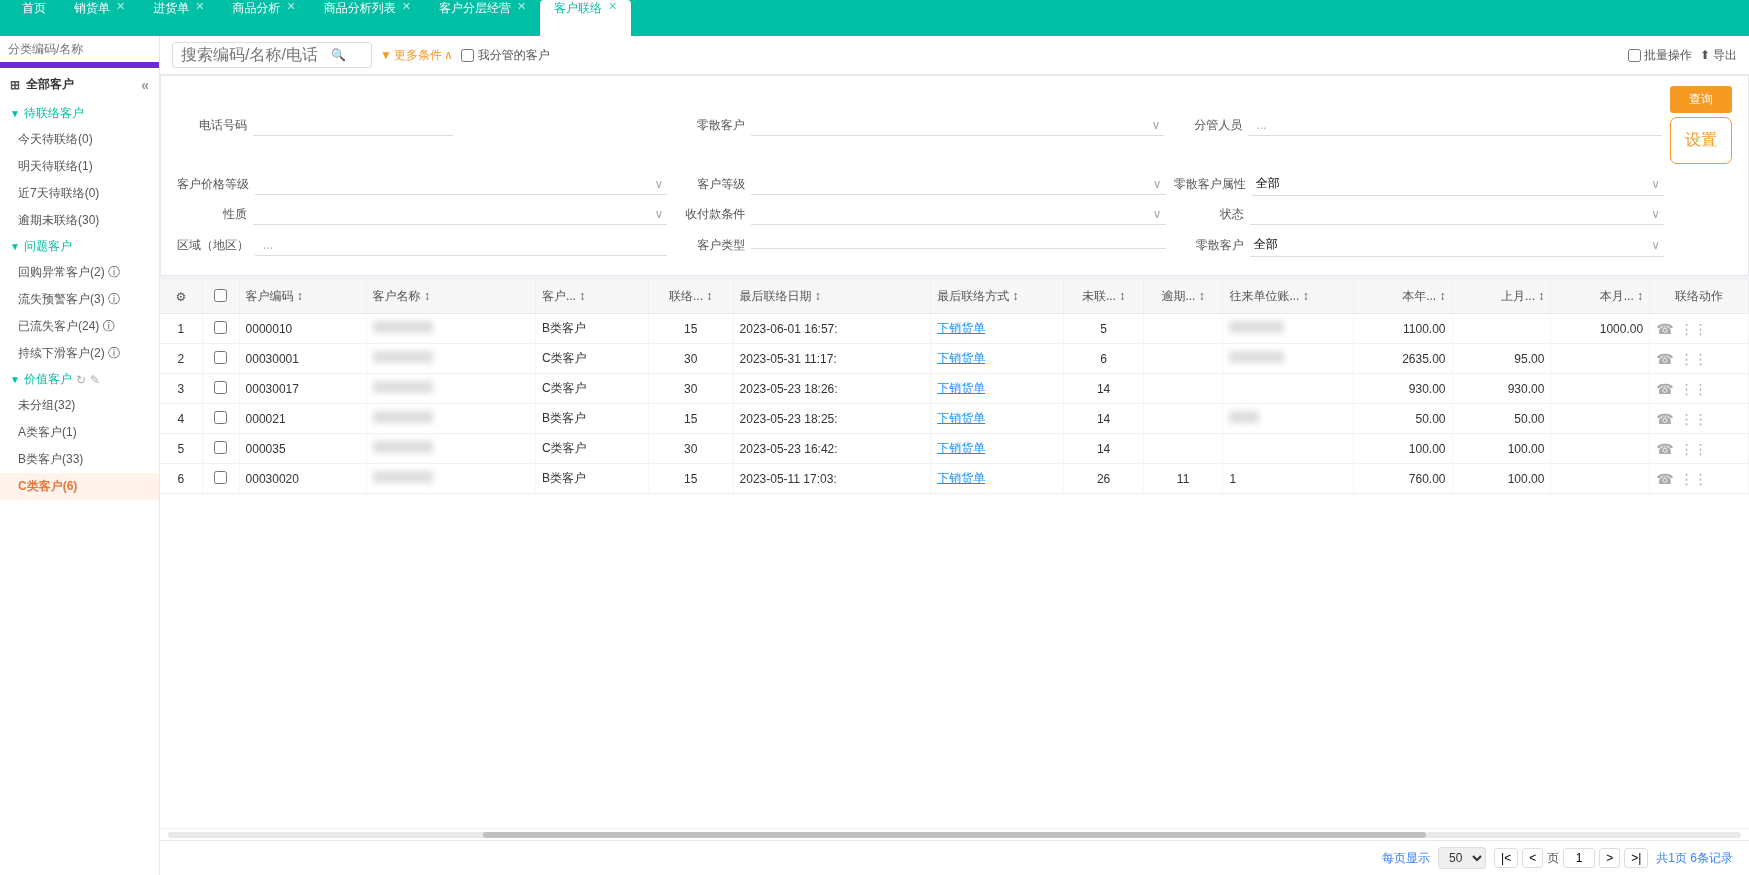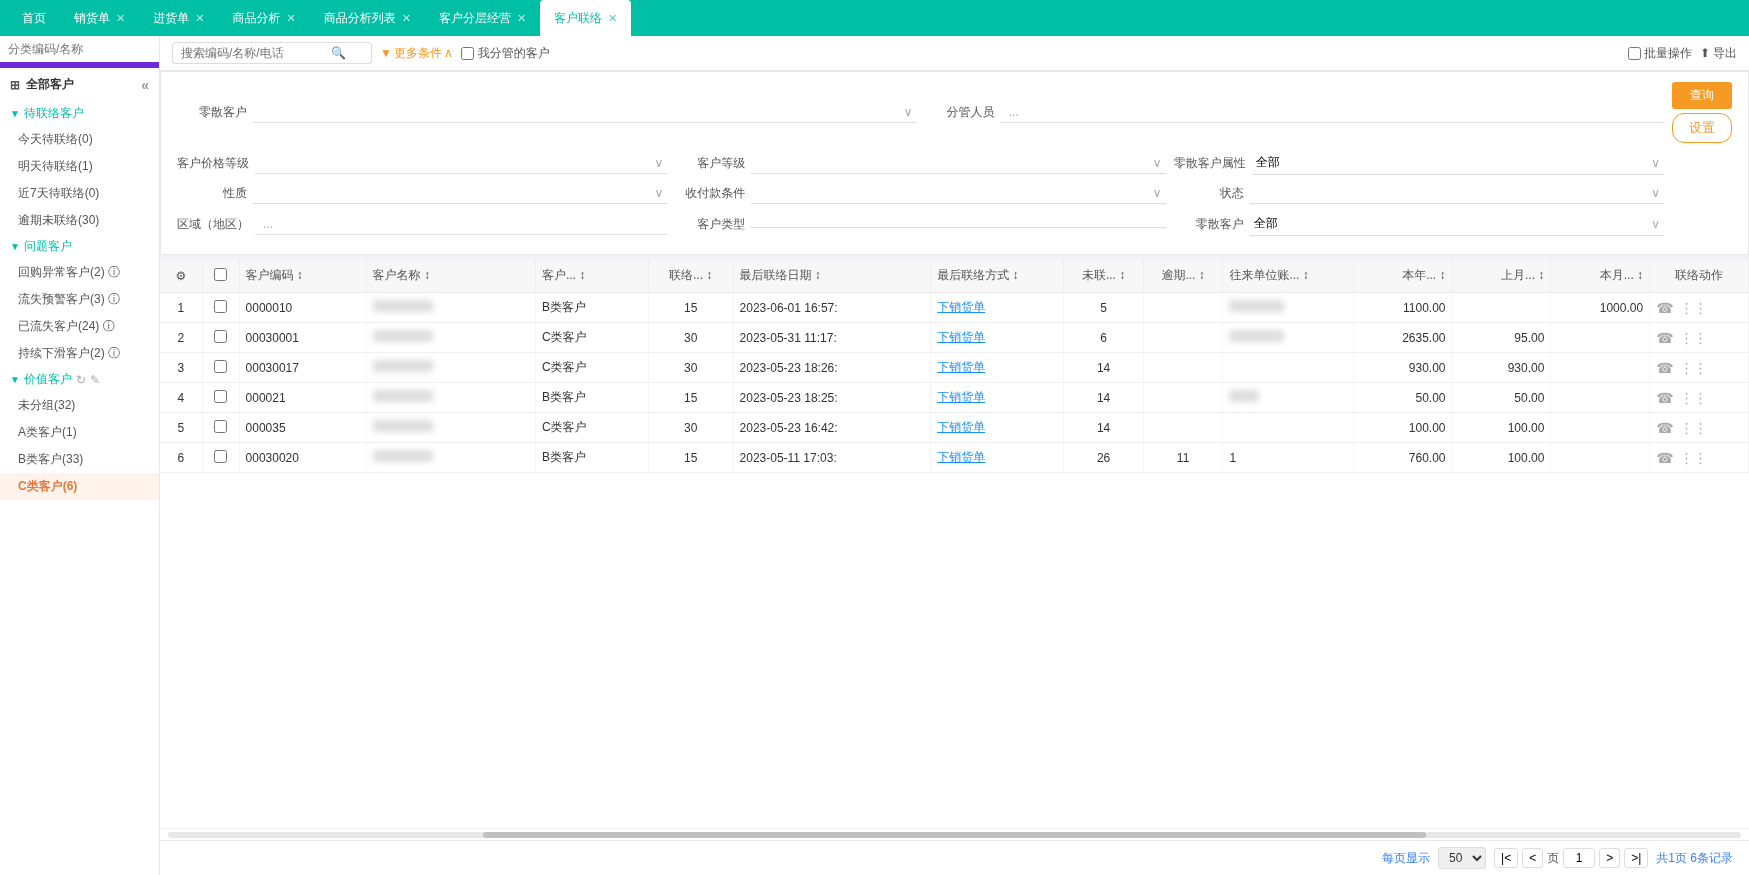--- a/index.html
+++ b/index.html
@@ -8,24 +8,23 @@
     
     .top-nav {
       background: #00bfa5;
       height: 36px;
       display: flex;
       align-items: center;
       padding: 0 8px;
     }
     .nav-item {
       color: #fff;
-      padding: 12px 14px;
+      padding: 0 14px;
       height: 36px;
       display: flex;
-      align-items: center;
       cursor: pointer;
       font-size: 13px;
       white-space: nowrap;
     }
     .nav-item.active {
       background: #fff;
       color: #00bfa5;
       border-radius: 4px 4px 0 0;
     }
     .nav-item .close-x {
@@ -114,21 +113,21 @@
       display: flex;
       align-items: center;
       border: 1px solid #ddd;
       border-radius: 3px;
       padding: 3px 8px;
       width: 200px;
     }
     .search-box input {
       border: none;
       outline: none;
-      font-size: 12px;
+      font-size: 16px;
       color: #999;
       width: 150px;
     }
     .more-filter {
       display: flex;
       align-items: center;
       color: #f59a23;
       cursor: pointer;
       gap: 2px;
     }
@@ -209,24 +208,24 @@
       border: none;
       border-radius: 3px;
       padding: 5px 14px;
       cursor: pointer;
       font-size: 12px;
     }
     .set-btn {
       background: #fff;
       color: #f59a23;
       border: 1px solid #f59a23;
-      border-radius: 12px;
-      padding: 5px 14px;
-      cursor: pointer;
-      font-size: 13px;
+      border-radius: 7px;
+      padding: 12px 14px;
+      cursor: pointer;
+      font-size: 16px;
     }
     .btn-group {
       display: flex;
       flex-direction: column;
       gap: 4px;
       min-width: 60px;
     }
 
     
     .table-area {
@@ -474,20 +473,24 @@
         <div class="export-btn">
           <span>⬆</span>
           <span>导出</span>
         </div>
       </div>
     </div>
 
     <div class="adv-filter">
 
       <div class="filter-row">
+        <div class="filter-item">
+          <span class="filter-label">电话号码</span>
+          <input class="filter-input" type="text" style="max-width: 200px;">
+        </div>
         <div class="filter-item">
           <span class="filter-label">零散客户</span>
           <div class="filter-select">
             <span class="caret">∨</span>
           </div>
         </div>
         <div class="filter-item">
           <span class="filter-label">分管人员</span>
           <div class="filter-select">
             <span class="filter-dotdot">...</span>

